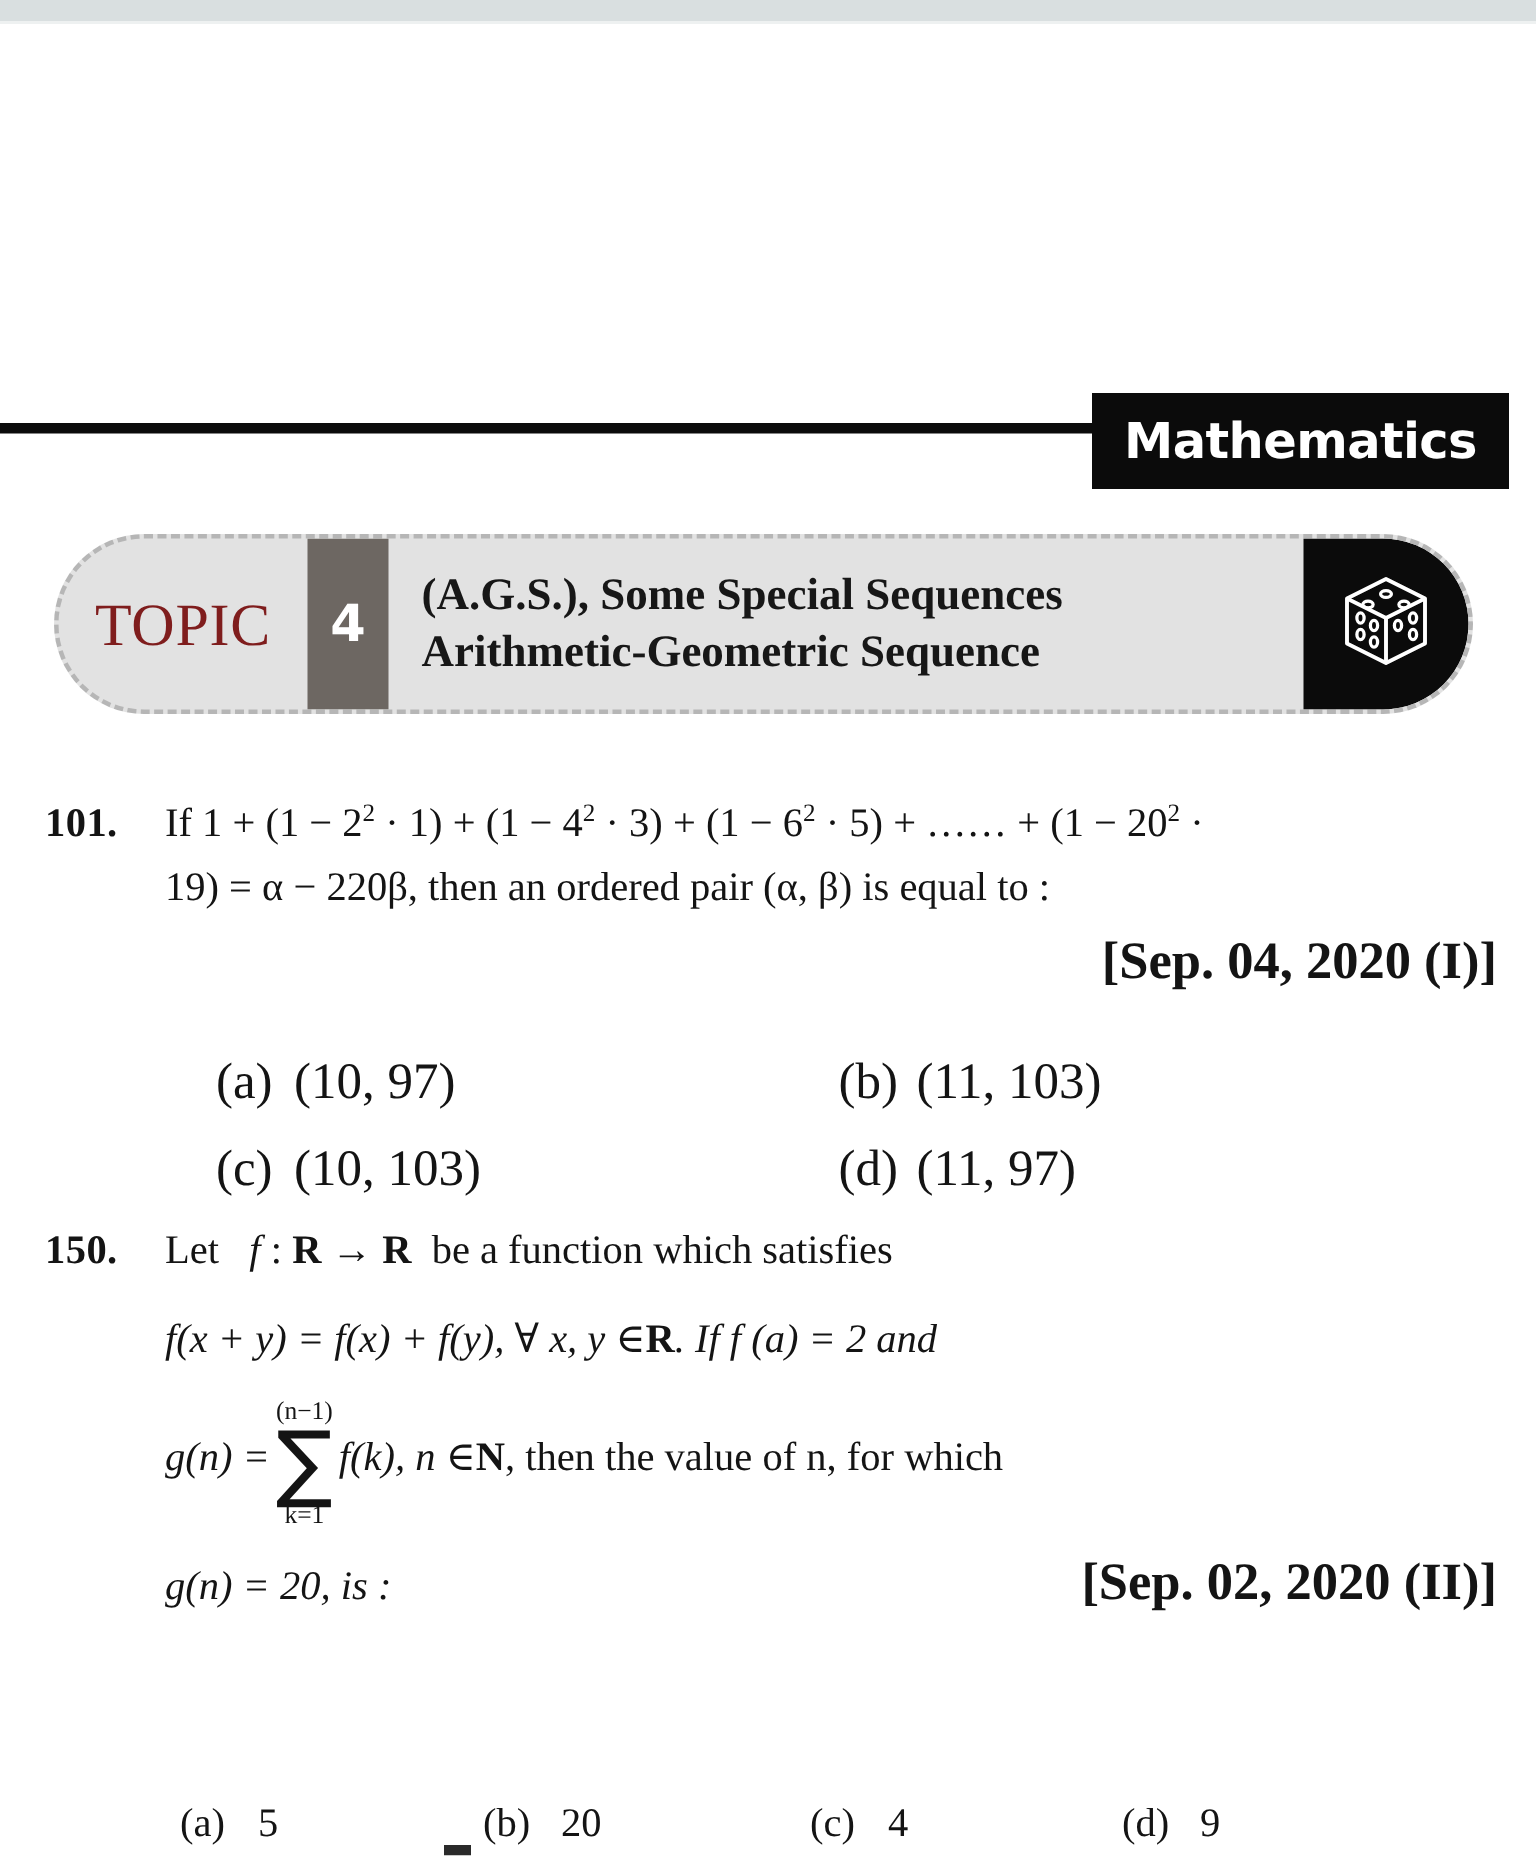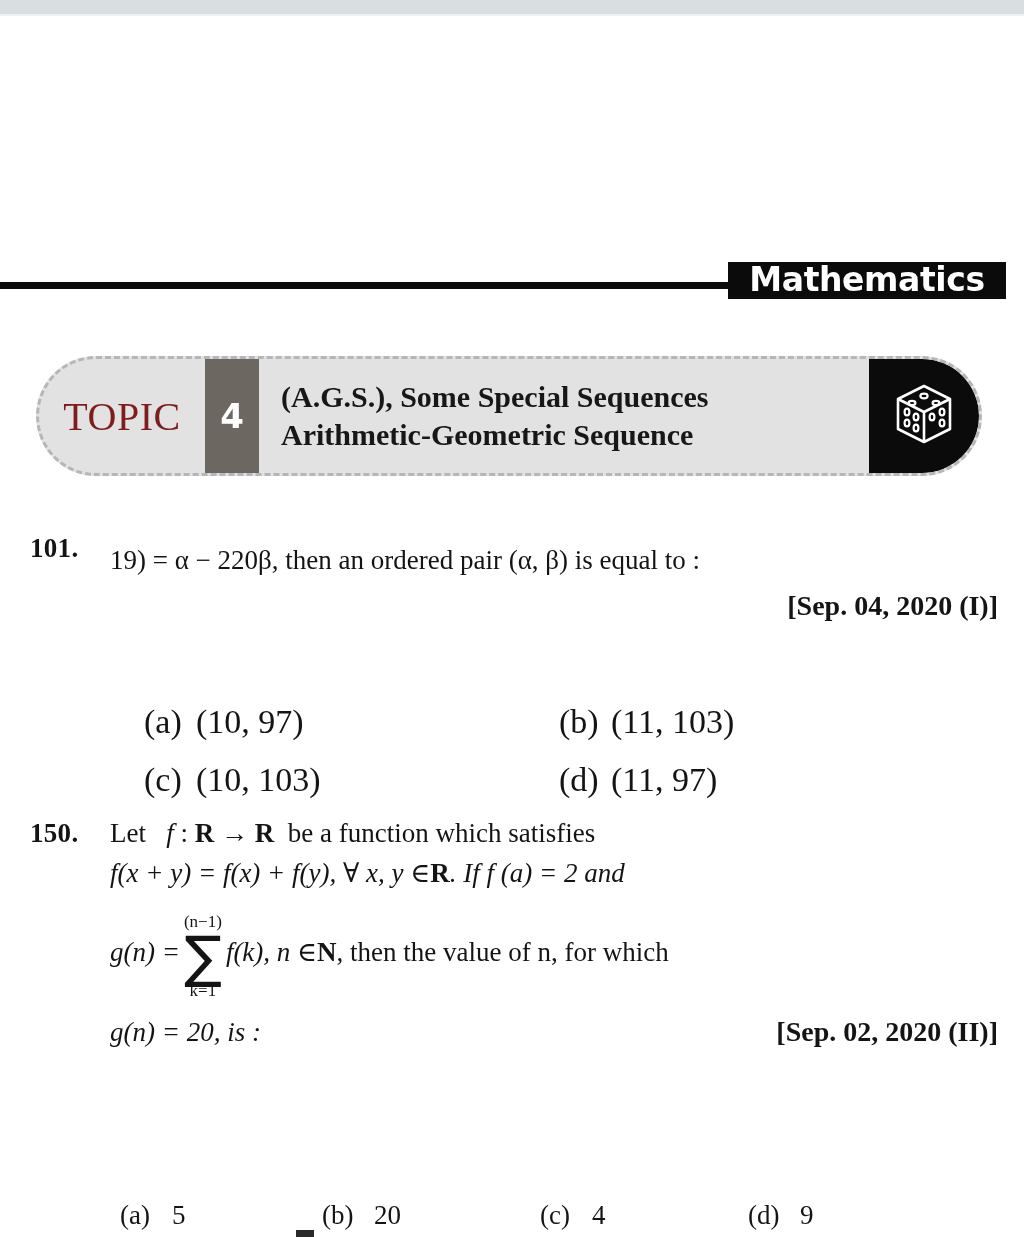--- a/index.html
+++ b/index.html
@@ -37,21 +37,21 @@
     position: absolute;
     left: 0; top: 20px;
     width: 748px;
     height: 7px;
     background: #0b0b0b;
   }
   #subject-box {
     position: absolute;
     left: 728px; top: 0px;
     width: 278px;
-    height: 37px;
+    height: 64px;
     background: #0b0b0b;
     display: flex;
     align-items: center;
     justify-content: center;
   }
   #subject-label {
     color: #ffffff;
     font-family: "DejaVu Sans", sans-serif;
     font-weight: bold;
     font-size: 33px;
@@ -142,21 +142,21 @@
   }
   .ln {
     position: relative;
     white-space: nowrap;
   }
   sup { font-size: 0.62em; vertical-align: super; line-height: 0; }
   .it { font-style: italic; }
   .bb { font-weight: bold; }
   .src {
     font-weight: bold;
-    font-size: 28px;
+    font-size: 35px;
     text-align: right;
     white-space: nowrap;
   }
 
   
   .opts-2col {
     position: absolute;
     left: 0;
     width: 1024px;
     font-size: 34px;
@@ -257,20 +257,23 @@
         <ellipse cx="55" cy="33" rx="2.4" ry="3.4"></ellipse>
         <ellipse cx="55" cy="44" rx="2.4" ry="3.4"></ellipse>
       </g>
     </svg>
   </div>
 </div>
 
 <div class="question" id="q101" style="top:533px;">
   <div class="q-num">101.</div>
   <div class="q-body">
+    <div class="ln">
+      <span>If 1 + (1 − 2</span><sup>2</sup><span> · 1) + (1 − 4</span><sup>2</sup><span> · 3) + (1 − 6</span><sup>2</sup><span> · 5) + …… + (1 − 20</span><sup>2</sup><span> ·</span>
+    </div>
     <div class="ln" style="margin-top:12px;">
       <span>19) = α − 220β,  then an ordered pair (α, β)  is equal to :</span>
     </div>
     <div class="src" style="margin-top:14px;">[Sep. 04, 2020 (I)]</div>
   </div>
 </div>
 
 <div class="opts-2col" style="top:703px;">
   <div class="opt-row">
     <div class="opt" style="left:120px;">
@@ -292,21 +295,21 @@
 
 <div class="question" id="q102" style="top:818px;">
   <div class="q-num">150.</div>
   <div class="q-body">
 
     <div class="ln">
       <span>Let</span>&nbsp;&nbsp;
       <span class="it">f</span><span> : </span><span class="bb">R</span><span> → </span><span class="bb">R</span>&nbsp;&nbsp;<span>be  a  function  which  satisfies</span>
     </div>
 
-    <div class="ln" style="margin-top:8px;">
+    <div class="ln" style="margin-top:28px;">
       <span class="it">f(x + y) = f(x) + f(y), ∀ x, y ∈</span><span class="bb">R</span><span class="it">. If f (a) = 2 and</span>
     </div>
 
     <div class="ln" style="margin-top:22px;">
       <span class="it">g(n) =</span><span class="sum-wrap"><span class="sum-lim">(n−1)</span><span class="sum-sign">∑</span><span class="sum-lim">k=1</span></span><span class="it">f(k), n ∈</span><span class="bb">N</span><span>, then the value of n, for which</span>
     </div>
 
     <div class="ln" style="margin-top:18px; display:flex; justify-content:space-between; align-items:baseline;">
       <span class="it">g(n) = 20, is :</span>
       <span class="src">[Sep. 02, 2020 (II)]</span>

